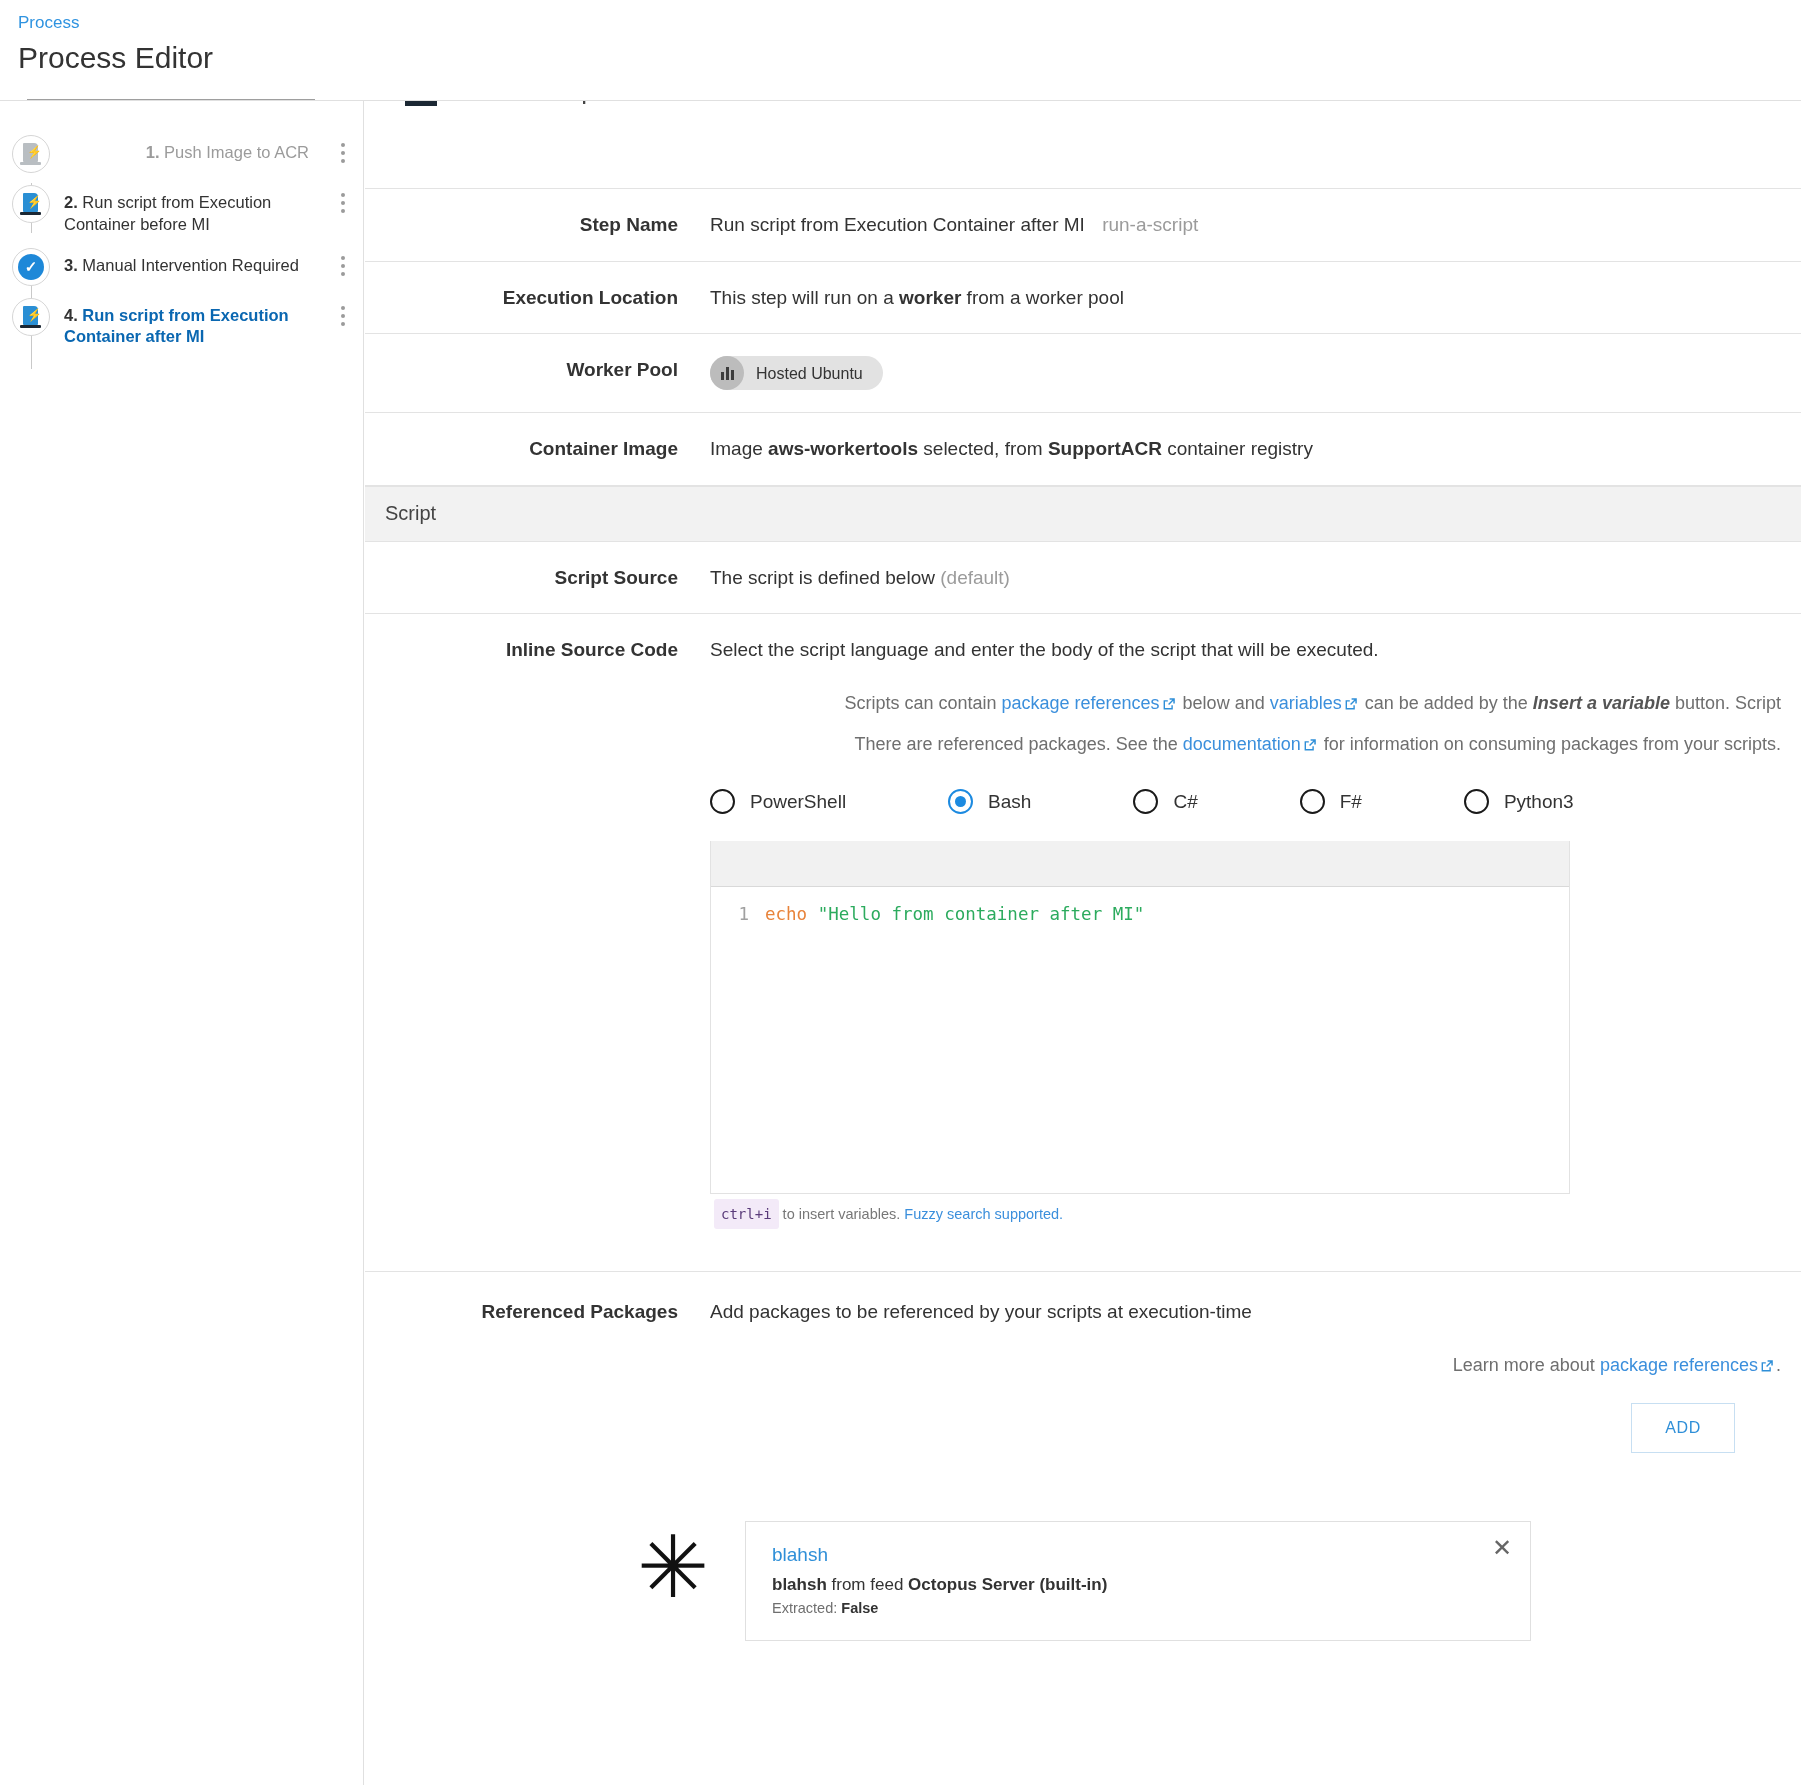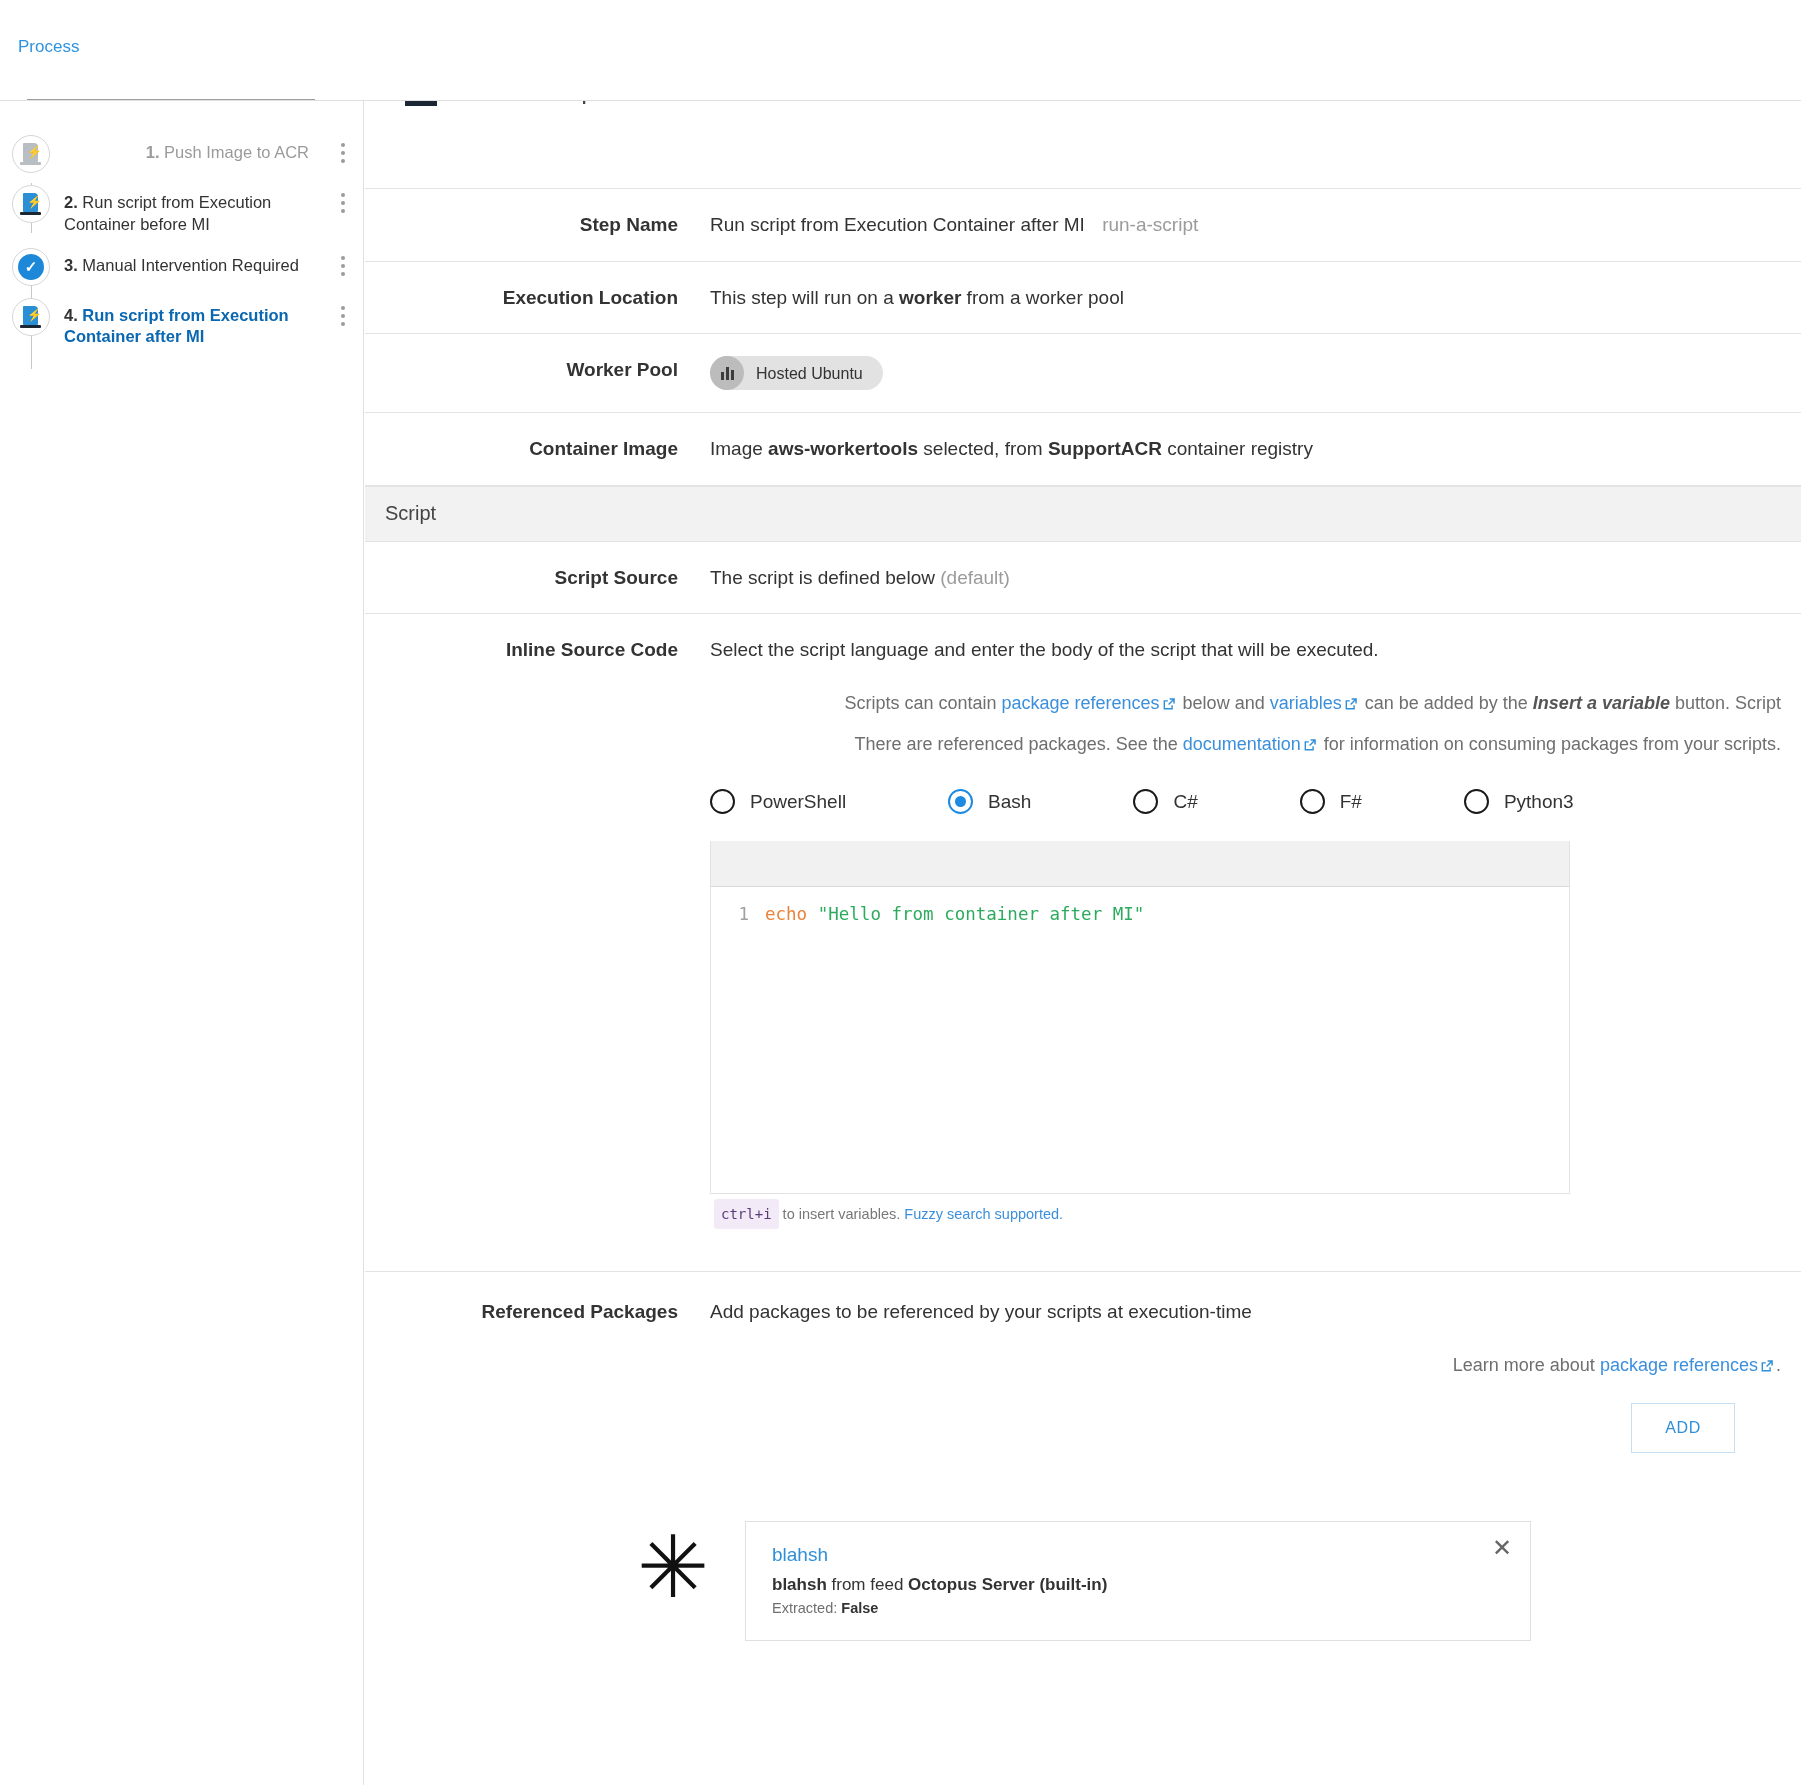--- a/index.html
+++ b/index.html
@@ -17,21 +17,20 @@
     position: absolute; top: 0; left: 0;
     width: 1801px; height: 100px;
     background: #ffffff;
     padding: 12px 0 0 18px;
   }
   .breadcrumb {
     font-size: 17px;
     color: #2f93e0;
     line-height: 1.3;
     margin-bottom: 6px;
-    margin-top: 24px;
   }
   .page-title {
     font-size: 30px;
     color: #333333;
     font-weight: 400;
     line-height: 1.2;
   }
   .header-rule {
     position: absolute;
     left: 27px; top: 99px;
@@ -381,20 +380,21 @@
   .bars i { display: block; width: 3px; background: #3c3c3c; }
   .bars i:nth-child(1) { height: 8px; }
   .bars i:nth-child(2) { height: 13px; }
   .bars i:nth-child(3) { height: 10px; }
 </style>
 </head>
 <body>
 
 <div class="page-header">
   <div class="breadcrumb">Process</div>
+  <div class="page-title">Process Editor</div>
 </div>
 <div class="header-rule"></div>
 <div class="header-divider"></div>
 
 <div class="sidebar">
   <div class="step-list">
 
     <div class="connector" style="top:54px;height:50px;"></div>
     <div class="connector" style="top:124px;height:48px;"></div>
     <div class="connector" style="top:192px;height:48px;"></div>

